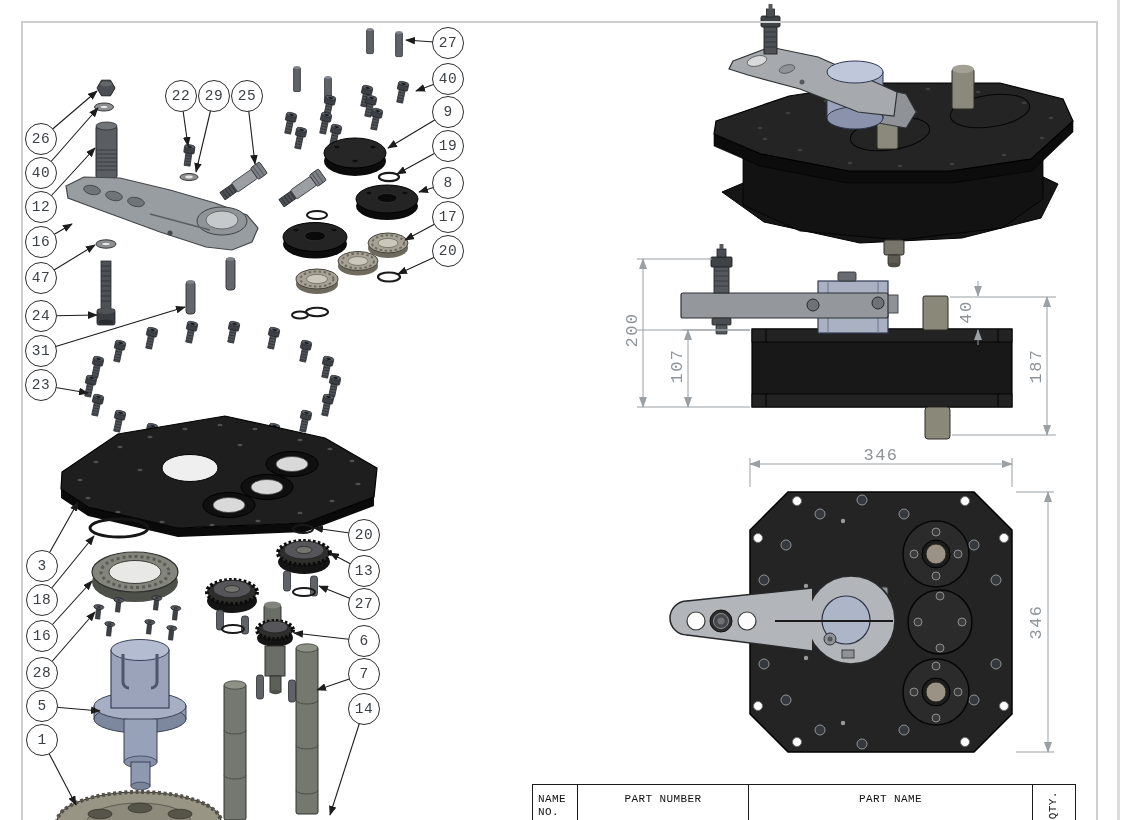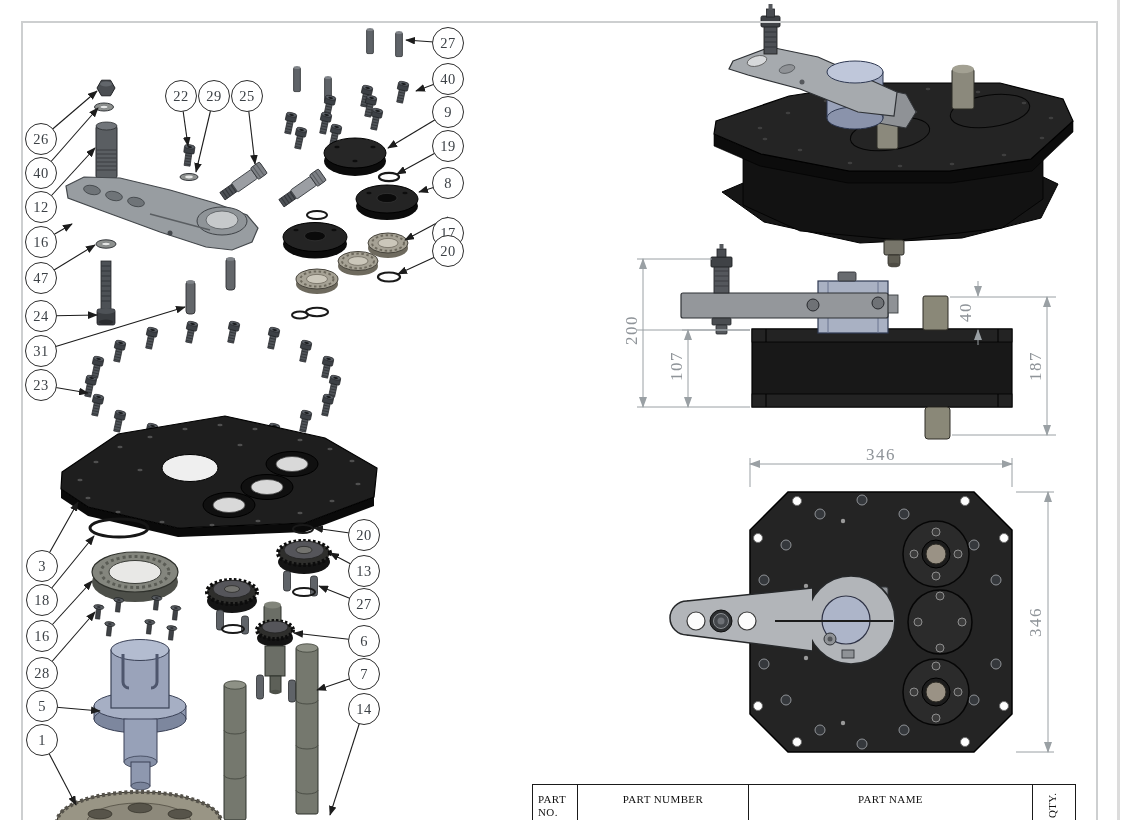--- a/index.html
+++ b/index.html
@@ -1,17 +1,17 @@
 <!DOCTYPE html>
 <html><head>
 <meta charset="utf-8">
 <style>
   html,body{margin:0;padding:0;background:#fff;}
   #stage{position:relative;width:1121px;height:820px;background:#ffffff;overflow:hidden;
-         font-family:Liberation Serif, serif;}
+         font-family:Liberation Mono, monospace;}
   .sheetborder{position:absolute;left:21px;top:21px;width:1073px;height:815px;
                border:2px solid #cdcfd0;pointer-events:none;}
   .pageedge{position:absolute;right:1px;top:0;width:3px;height:820px;background:#dcdcdc;}
   svg.drawing{position:absolute;left:0;top:0;}
   .bl{position:absolute;width:32px;height:32px;box-sizing:border-box;border:1.6px solid #2e2e2e;
       border-radius:50%;background:#fff;display:flex;align-items:center;justify-content:center;
       font-size:14.5px;color:#3c4146;letter-spacing:0.5px;}
   .dim{position:absolute;color:#8f9499;font-size:17px;letter-spacing:1.5px;white-space:nowrap;
        transform:translate(-50%,-50%) rotate(-90deg);}
   .dim.h{transform:translate(-50%,-50%);}
@@ -535,21 +535,21 @@
 </svg>
 
 <div class="sheetborder"></div>
 <div class="pageedge"></div>
 
 <div class="bl" style="left:432px;top:27px">27</div>
 <div class="bl" style="left:432px;top:63px">40</div>
 <div class="bl" style="left:432px;top:96px">9</div>
 <div class="bl" style="left:432px;top:130px">19</div>
 <div class="bl" style="left:432px;top:167px">8</div>
-<div class="bl" style="left:432px;top:217px">17</div>
+<div class="bl" style="left:432px;top:201px">17</div>
 <div class="bl" style="left:432px;top:235px">20</div>
 <div class="bl" style="left:165px;top:80px">22</div>
 <div class="bl" style="left:198px;top:80px">29</div>
 <div class="bl" style="left:231px;top:80px">25</div>
 <div class="bl" style="left:25px;top:123px">26</div>
 <div class="bl" style="left:25px;top:157px">40</div>
 <div class="bl" style="left:25px;top:191px">12</div>
 <div class="bl" style="left:25px;top:226px">16</div>
 <div class="bl" style="left:25px;top:262px">47</div>
 <div class="bl" style="left:25px;top:300px">24</div>
@@ -570,21 +570,21 @@
 
 <div class="dim" style="left:632px;top:330px">200</div>
 <div class="dim" style="left:677px;top:366px">107</div>
 <div class="dim" style="left:966px;top:312px">40</div>
 <div class="dim" style="left:1036px;top:366px">187</div>
 <div class="dim h" style="left:881px;top:455px">346</div>
 <div class="dim" style="left:1036px;top:622px">346</div>
 
 <div class="bom">
   <div class="bc c1">
-    <span>PART NO.</span>
+    <span>NAME NO.</span>
   </div>
   <div class="bc c2">
     <span>PART NUMBER</span>
   </div>
   <div class="bc c3">
     <span>PART NAME</span>
   </div>
   <div class="bc c4">
     <span>QTY.</span>
   </div>

